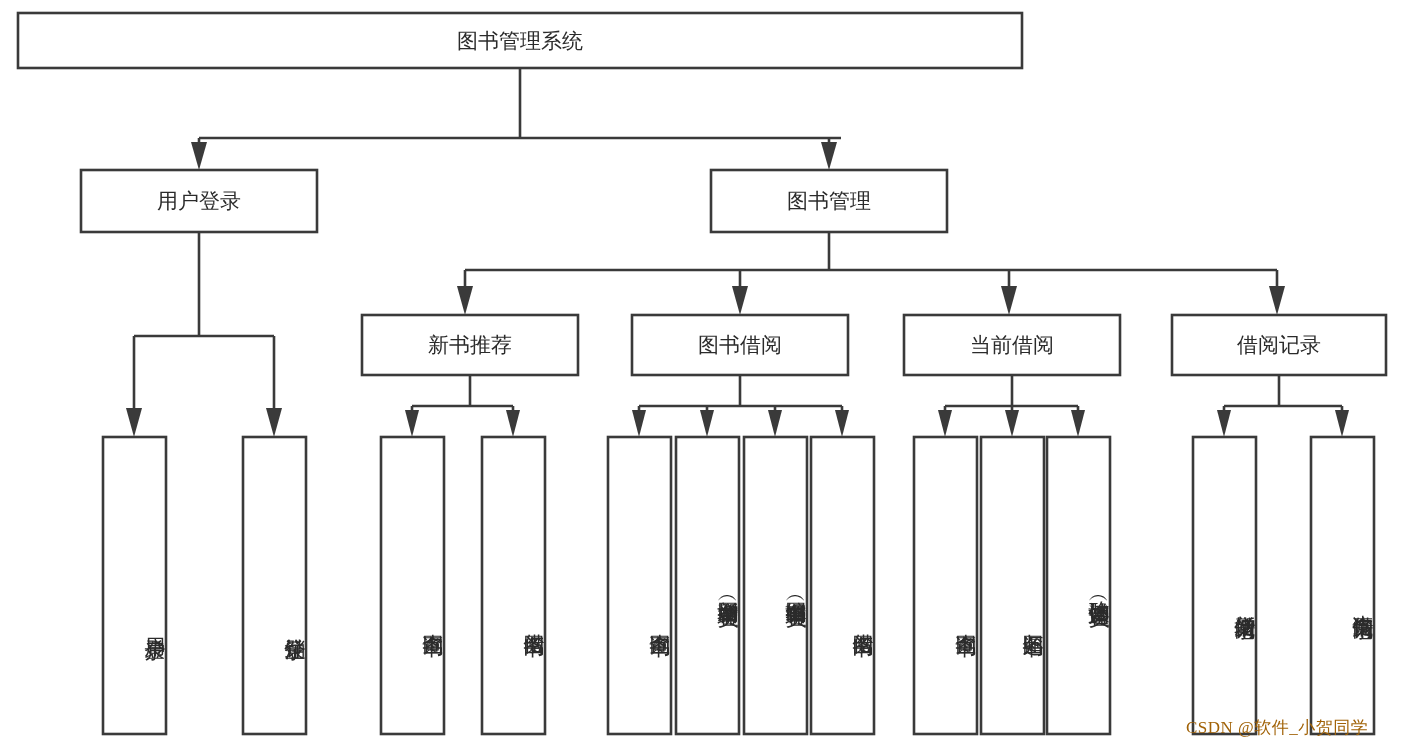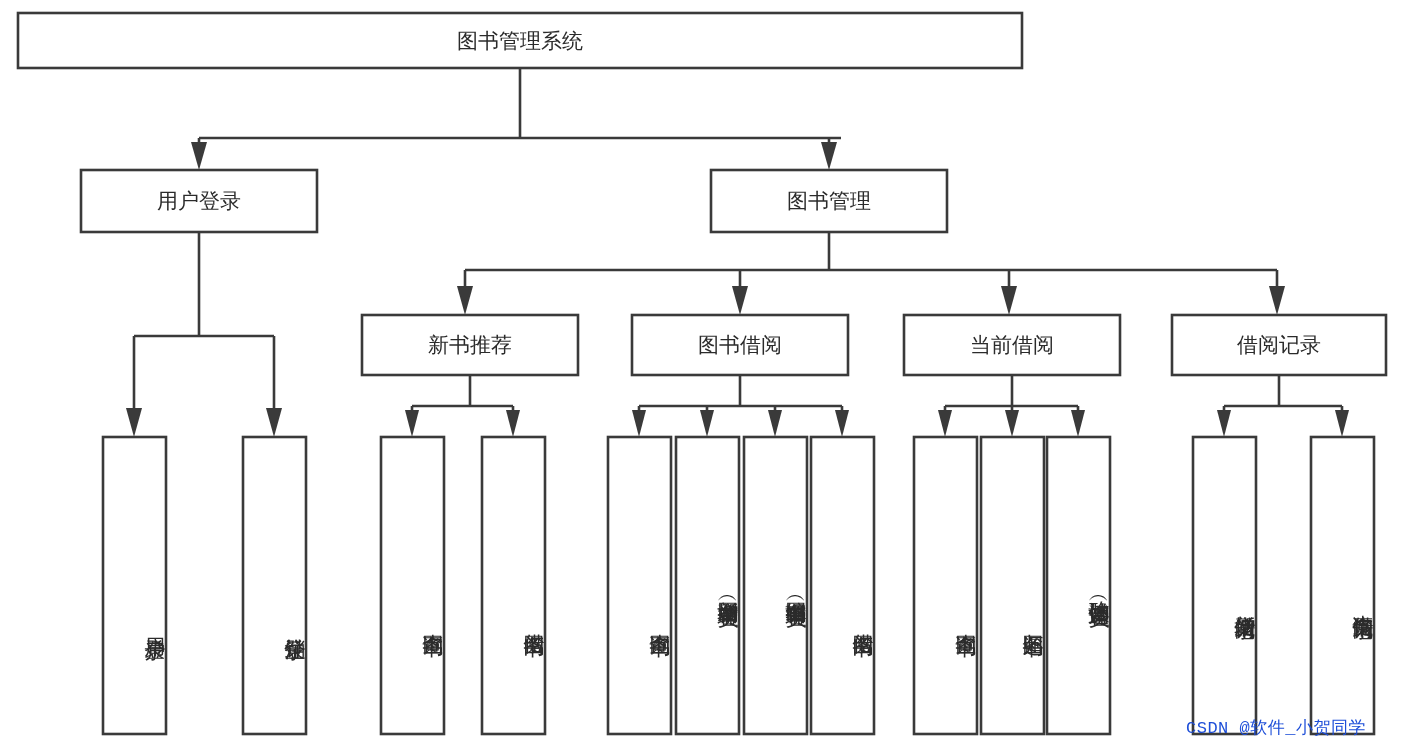--- a/index.html
+++ b/index.html
@@ -61,23 +61,23 @@
     display: flex;
     align-items: flex-start;
     justify-content: center;
     white-space: nowrap;
     pointer-events: none;
   }
   .watermark {
     position: absolute;
     left: 1186px;
     top: 716px;
-    font-family: Liberation Mono, monospace;
+    font-family: Liberation Serif, serif;
     font-size: 17px;
-    color: #1d4ed8;
+    color: #a16207;
     white-space: nowrap;
     letter-spacing: 0.5px;
   }
 </style>
 </head>
 <body>
 
 <div id="diagram-root">
 
   <svg id="tree-svg" viewBox="0 0 1405 747">

